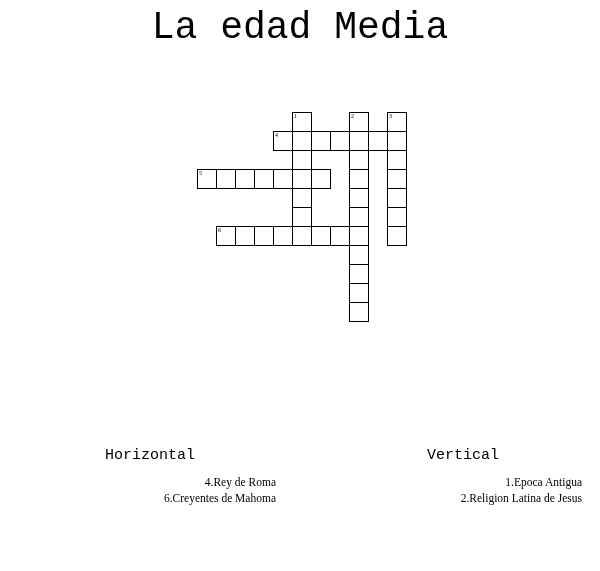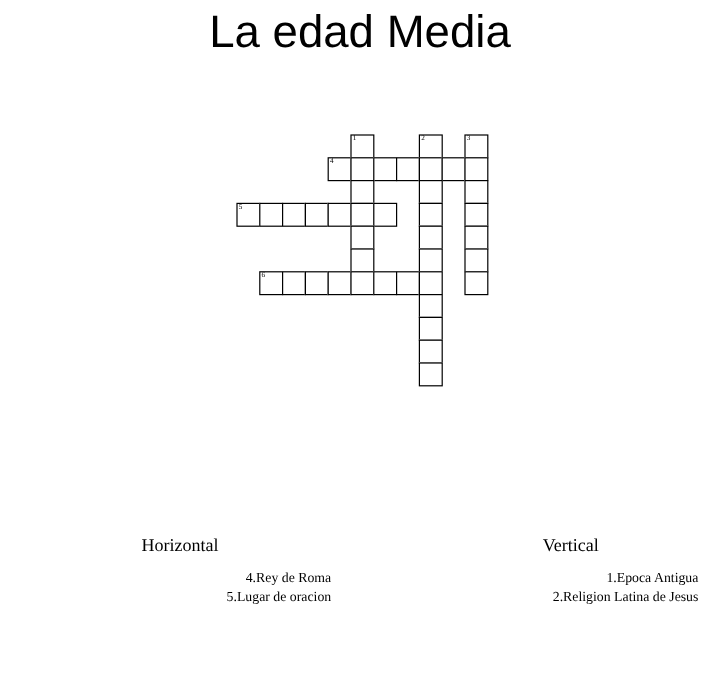--- a/index.html
+++ b/index.html
@@ -14,21 +14,21 @@
     position: relative;
     overflow: hidden;
   }
   .title {
     position: absolute;
     top: 6px;
     left: 0;
     width: 600px;
     text-align: center;
     font-size: 38px;
-    font-family: Liberation Sans, sans-serif;
+    font-family: Liberation Mono, monospace;
     color: #000000;
     font-weight: normal;
     letter-spacing: 0px;
   }
   #grid-wrap {
     position: absolute;
     left: 0;
     top: 100px;
     width: 600px;
     height: 250px;
@@ -44,21 +44,21 @@
     left: 1px;
     top: 0px;
     font-size: 6px;
     line-height: 7px;
     font-family: "Liberation Serif", serif;
     color: #000000;
   }
   .heading {
     position: absolute;
     font-size: 15px;
-    font-family: Liberation Serif, serif;
+    font-family: Liberation Mono, monospace;
     color: #000000;
   }
   #heading-horizontal {
     left: 103px;
     top: 447px;
     width: 94px;
     text-align: center;
   }
   #heading-vertical {
     left: 405px;
@@ -151,18 +151,18 @@
     <div class="cell" style="left: 349px; top: 164px; width: 20px; height: 20px;"></div>
     <div class="cell" style="left: 349px; top: 183px; width: 20px; height: 20px;"></div>
     <div class="cell" style="left: 349px; top: 202px; width: 20px; height: 20px;"></div>
   </div>
 
 <div class="heading" id="heading-horizontal">Horizontal</div>
 <div class="heading" id="heading-vertical">Vertical</div>
 
 <div class="clue-list" id="clues-horizontal">
     <div class="clue"><span class="cn">4.</span><span>Rey de Roma</span></div>
-    <div class="clue"><span class="cn">5.</span><span>Lugar de oracion</span></div>
+    <div class="clue"><span class="cn">6.</span><span>Creyentes de Mahoma</span></div>
   </div>
 <div class="clue-list" id="clues-vertical">
     <div class="clue"><span class="cn">1.</span><span>Epoca Antigua</span></div>
     <div class="clue"><span class="cn">2.</span><span>Religion Latina de Jesus</span></div>
   </div>
 
 </body></html>

